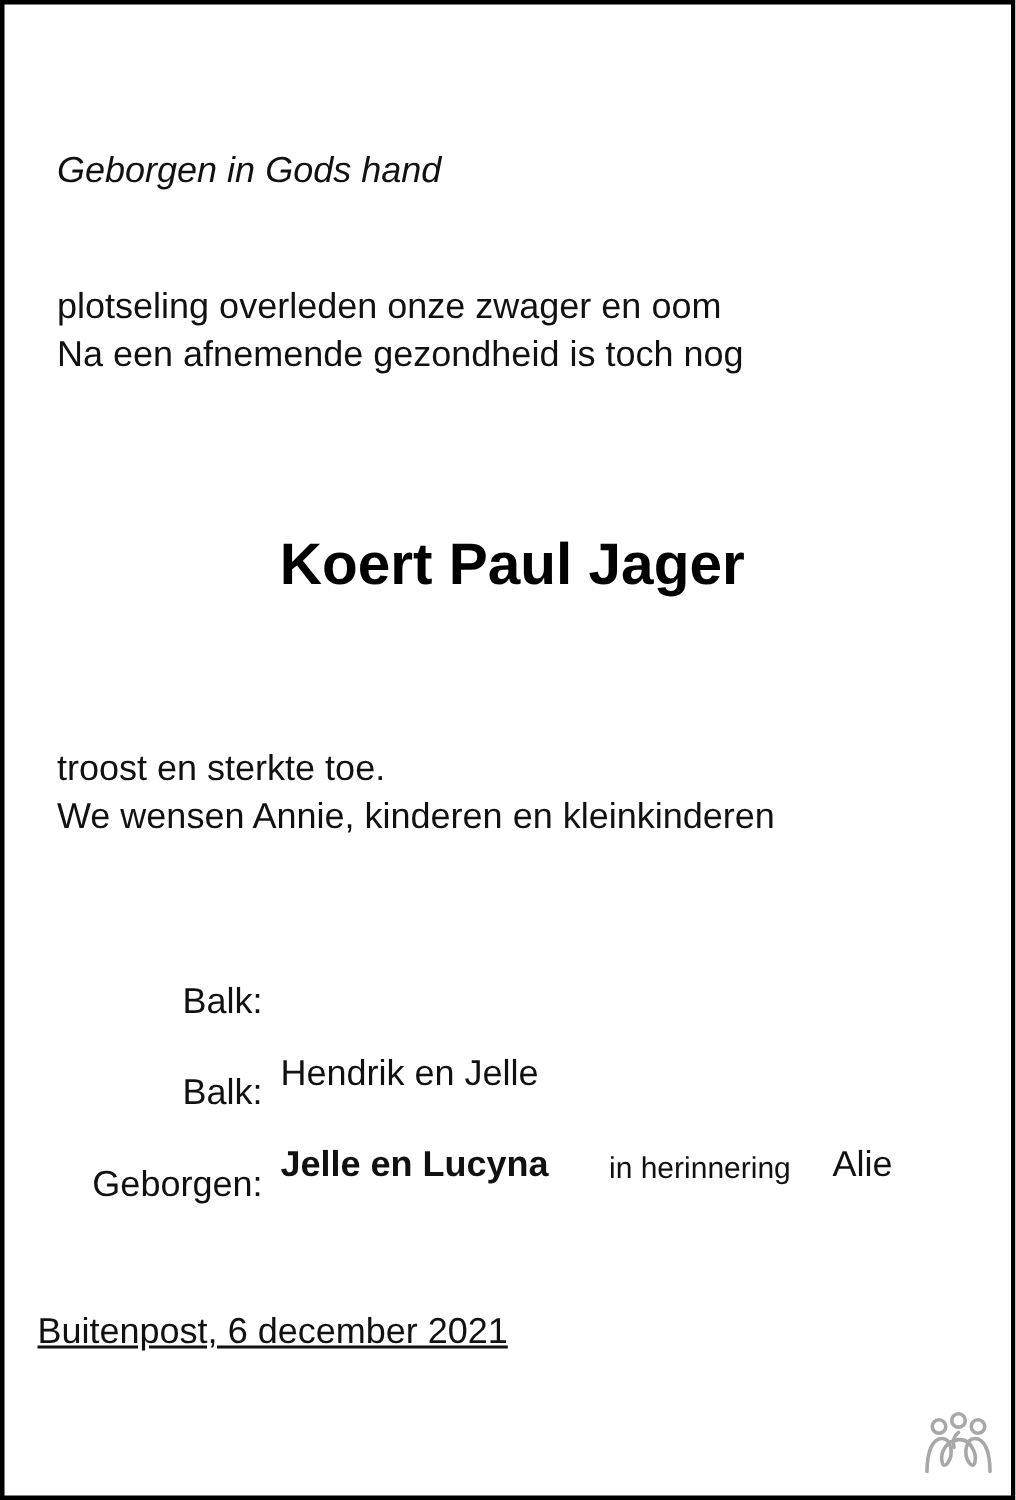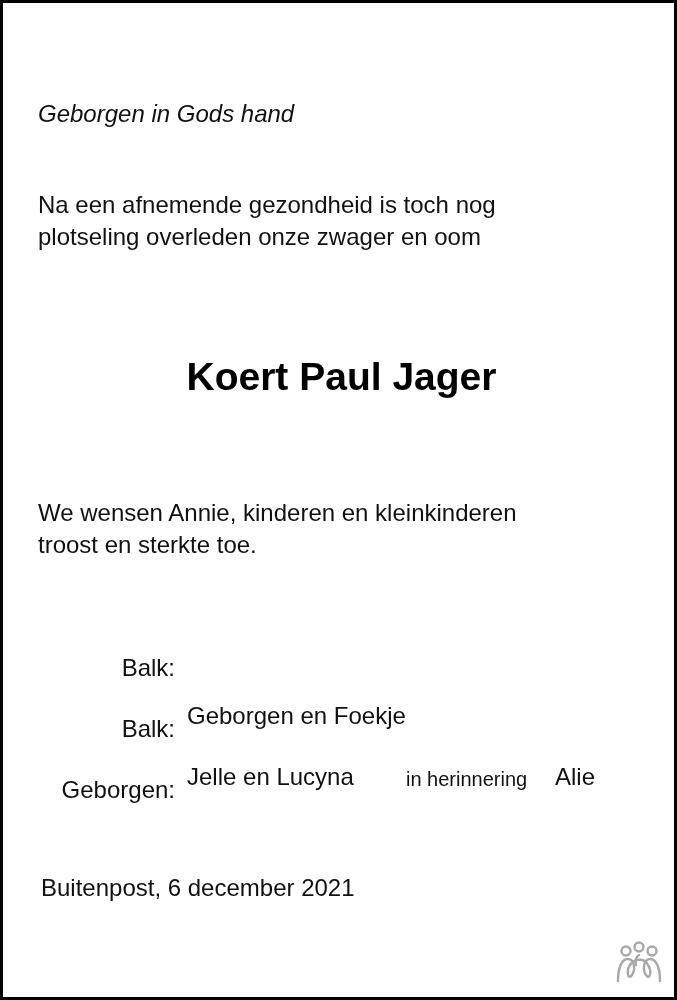--- a/index.html
+++ b/index.html
@@ -19,54 +19,54 @@
     .intro { left: 35px; top: 186px; }
     .name { left: 0; width: 677px; top: 350px; text-align: center; font-weight: bold; font-size: 39px; line-height: 48px; color: #000; }
     .wish { left: 35px; top: 494px; }
     .sig { position: absolute; white-space: nowrap; font-size: 24px; line-height: 32px; }
     .sig .place { position: absolute; right: 0; text-align: right; margin-top: 13px; }
     .sig .names { position: absolute; }
     .row1 { top: 636px; }
     .row2 { top: 697px; }
     .row3 { top: 758px; }
     .small { font-size: 20px; }
-    .date { left: 38px; top: 869px; }
+    .date { left: 22px; top: 869px; text-decoration: underline; }
     .logo { position: absolute; right: 10px; bottom: 12px; width: 50px; height: 44px; }
   </style>
 </head>
 <body>
 
 <div class="card">
 
   <div class="t motto">Geborgen in Gods hand</div>
 
   <div class="t intro">
+    <div>plotseling overleden onze zwager en oom</div>
     <div>Na een afnemende gezondheid is toch nog</div>
-    <div>plotseling overleden onze zwager en oom</div>
   </div>
 
   <div class="t name">Koert Paul Jager</div>
 
   <div class="t wish">
+    <div>troost en sterkte toe.</div>
     <div>We wensen Annie, kinderen en kleinkinderen</div>
-    <div>troost en sterkte toe.</div>
   </div>
 
   <div class="sig row1" style="left:0; width:677px; height:32px;">
     <span class="place" style="right:505px;">Balk:</span>
   </div>
 
   <div class="sig row2" style="left:0; width:677px; height:32px;">
     <span class="place" style="right:505px;">Balk:</span>
-    <span class="names" style="left:184px;">Geborgen en Foekje</span>
+    <span class="names" style="left:184px;">Hendrik en Jelle</span>
   </div>
 
   <div class="sig row3" style="left:0; width:677px; height:32px;">
     <span class="place" style="right:505px;">Geborgen:</span>
-    <span class="names" style="left:184px;">Jelle en Lucyna</span>
+    <span class="names" style="left:184px;font-weight:bold;">Jelle en Lucyna</span>
     <span class="names small" style="left:403px; top:2px;">in herinnering</span>
     <span class="names" style="left:552px;">Alie</span>
   </div>
 
   <div class="t date">Buitenpost,  6 december 2021</div>
 
   <svg class="logo" viewBox="0 0 50 44" fill="none" stroke="#a8a8a8" stroke-width="2.4" stroke-linecap="round">
     <circle cx="12" cy="10" r="4.5"></circle>
     <circle cx="25" cy="6" r="4.5"></circle>
     <circle cx="38" cy="10" r="4.5"></circle>

